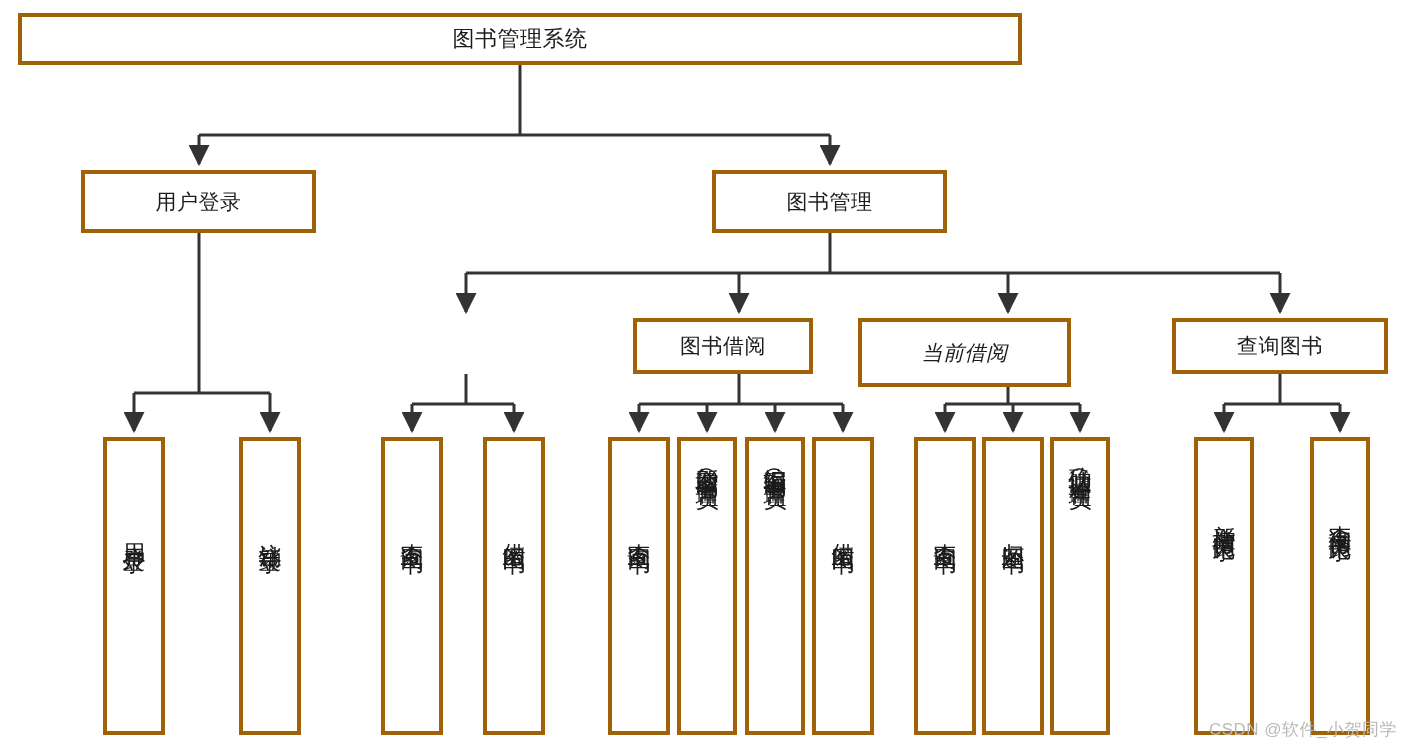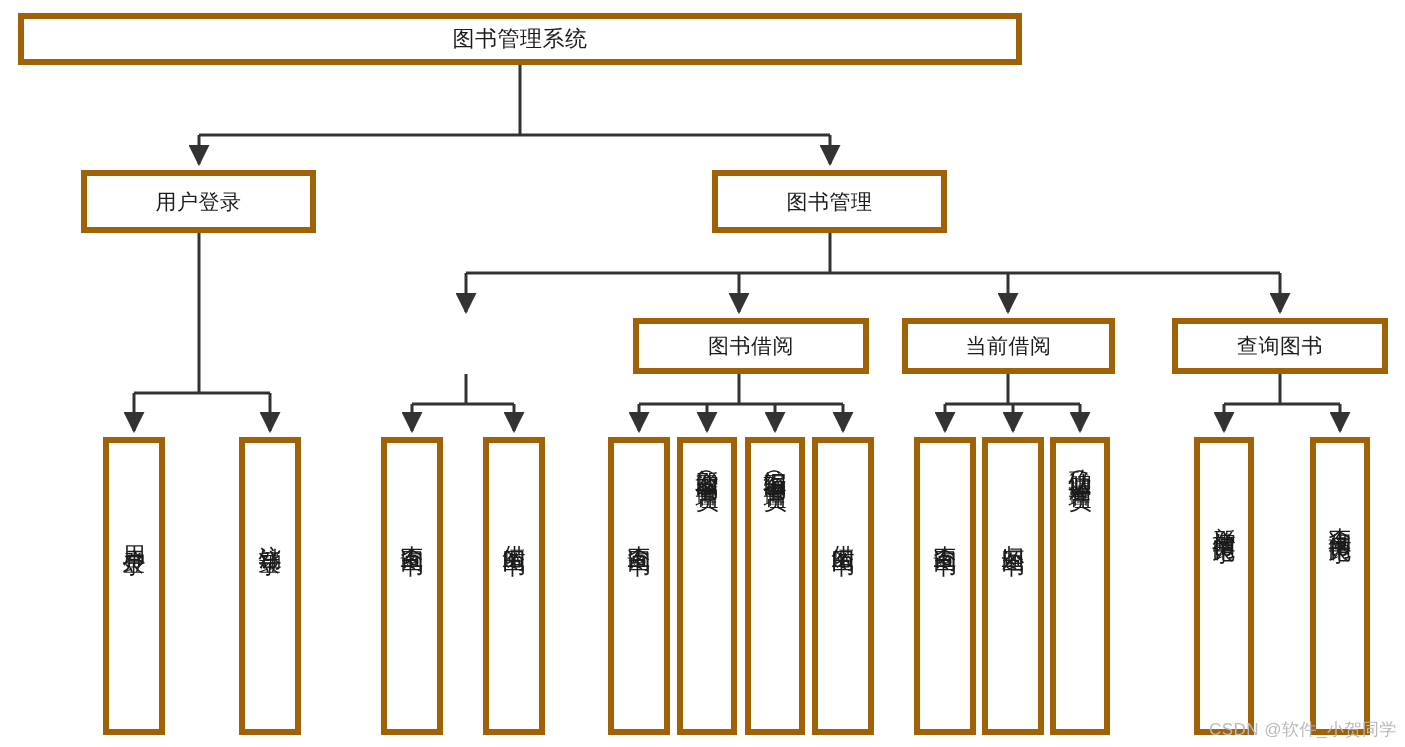--- a/index.html
+++ b/index.html
@@ -22,21 +22,21 @@
     left: 0;
     top: 0;
     width: 1405px;
     height: 747px;
     pointer-events: none;
   }
   .node {
     position: absolute;
     box-sizing: border-box;
     background: #ffffff;
-    border: 6px solid #a16207;
+    border: 4px solid #a16207;
     display: flex;
     align-items: center;
     justify-content: center;
     color: #1b1b1b;
   }
   .node-label {
     text-align: center;
     line-height: 1.12;
     letter-spacing: 0.5px;
     white-space: pre-line;
@@ -138,24 +138,24 @@
     <span class="node-label">图书管理系统</span>
   </div>
 
   <div class="node horizontal" style="left:81px; top:170px; width:235px; height:63px;">
     <span class="node-label">用户登录</span>
   </div>
   <div class="node horizontal" style="left:712px; top:170px; width:235px; height:63px;">
     <span class="node-label">图书管理</span>
   </div>
 
-  <div class="node horizontal" style="left:633px; top:318px; width:236px; height:56px;">
+  <div class="node horizontal" style="left:633px; top:318px; width:180px; height:56px;">
     <span class="node-label">图书借阅</span>
   </div>
-  <div class="node horizontal" style="left:902px; top:318px; width:213px; height:56px;">
+  <div class="node horizontal" style="left:858px; top:318px; width:213px; height:69px;font-style:italic;">
     <span class="node-label">当前借阅</span>
   </div>
   <div class="node horizontal" style="left:1172px; top:318px; width:216px; height:56px;">
     <span class="node-label">查询图书</span>
   </div>
 
   <div class="node vertical mid" style="left:103px; top:437px; width:62px; height:298px;">
     <span class="node-label">用户登录</span>
   </div>
   <div class="node vertical mid" style="left:239px; top:437px; width:62px; height:298px;">

